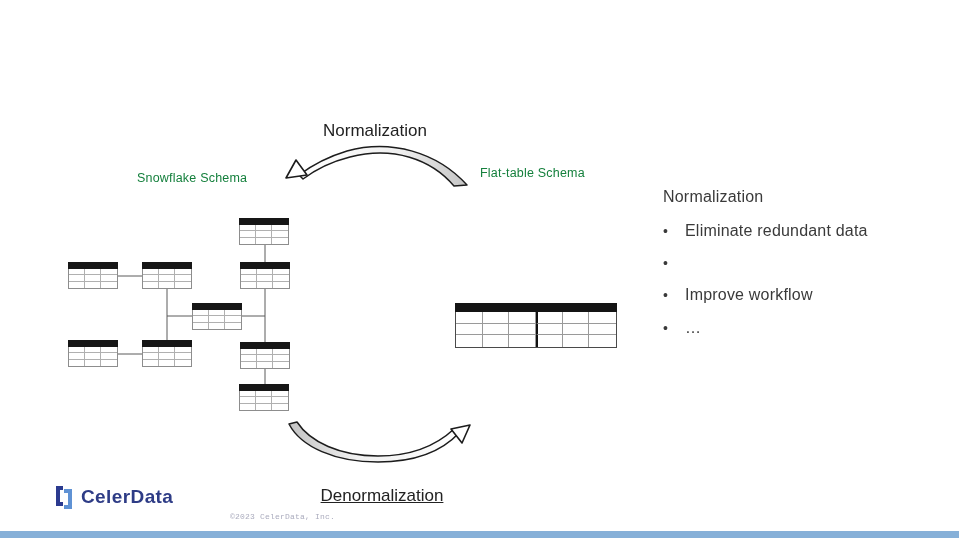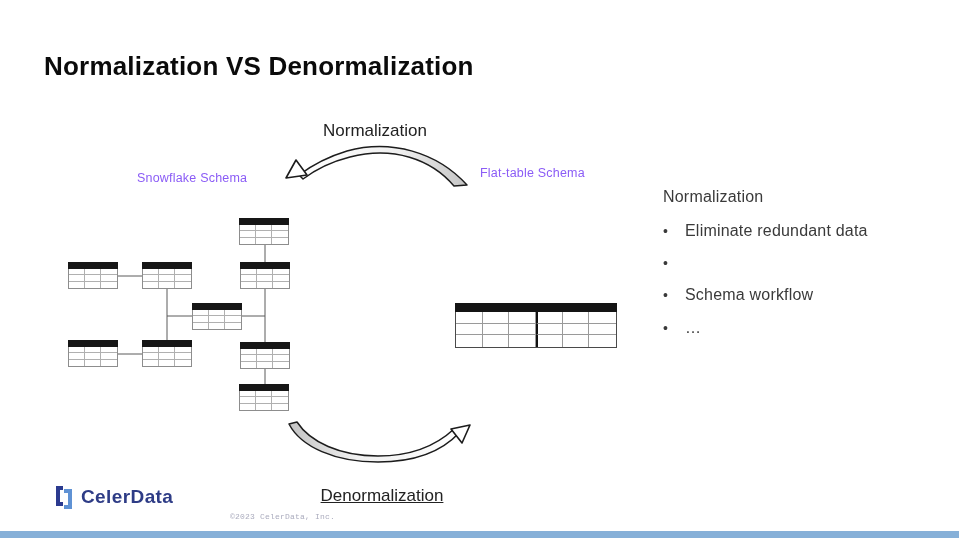--- a/index.html
+++ b/index.html
@@ -29,21 +29,21 @@
     color: #222222;
     font-size: 17px;
     text-align: center;
   }
   .arrow-label.top { left: 295px; top: 121px; width: 160px; }
   .arrow-label.bottom { left: 302px; top: 486px; width: 160px; text-decoration: underline; }
 
   .schema-label {
     position: absolute;
     font-size: 12.5px;
-    color: #8b5cf6;
+    color: #15803d;
     letter-spacing: 0.2px;
   }
   .schema-label.left { left: 137px; top: 171px; }
   .schema-label.right { left: 480px; top: 166px; text-align: center; }
 
   svg.abs { position: absolute; overflow: visible; }
 
   
   .mini-table { position: absolute; width: 50px; height: 27px; }
   .mini-table .hdr {
@@ -130,21 +130,20 @@
     width: 100%;
     height: 7px;
     background: #86b0d8;
   }
 </style>
 </head>
 <body>
 
 <div class="slide">
 
-  <h1 class="page-title">Normalization VS Denormalization</h1>
 
   <div class="arrow-label top">Normalization</div>
 
   <svg class="abs" style="left:281px; top:138px;" width="200" height="54" viewBox="0 0 200 54">
     <defs>
       <linearGradient id="gradTop" x1="0" y1="0" x2="1" y2="0">
         <stop offset="0" stop-color="#ffffff"></stop>
         <stop offset="0.6" stop-color="#f0f0f0"></stop>
         <stop offset="1" stop-color="#c4c4c4"></stop>
       </linearGradient>
@@ -339,21 +338,21 @@
     <ul class="benefits-list" id="benefit-list">
         <li>
           <span class="bullet">•</span>
           <span>Eliminate redundant data</span>
         </li>
         <li>
           <span class="bullet">•</span>
         </li>
         <li>
           <span class="bullet">•</span>
-          <span>Schema workflow</span>
+          <span>Improve workflow</span>
         </li>
         <li>
           <span class="bullet">•</span>
           <span>…</span>
         </li>
       </ul>
   </div>
 
   <div class="logo">
     <svg width="22" height="25" viewBox="0 0 22 25">

